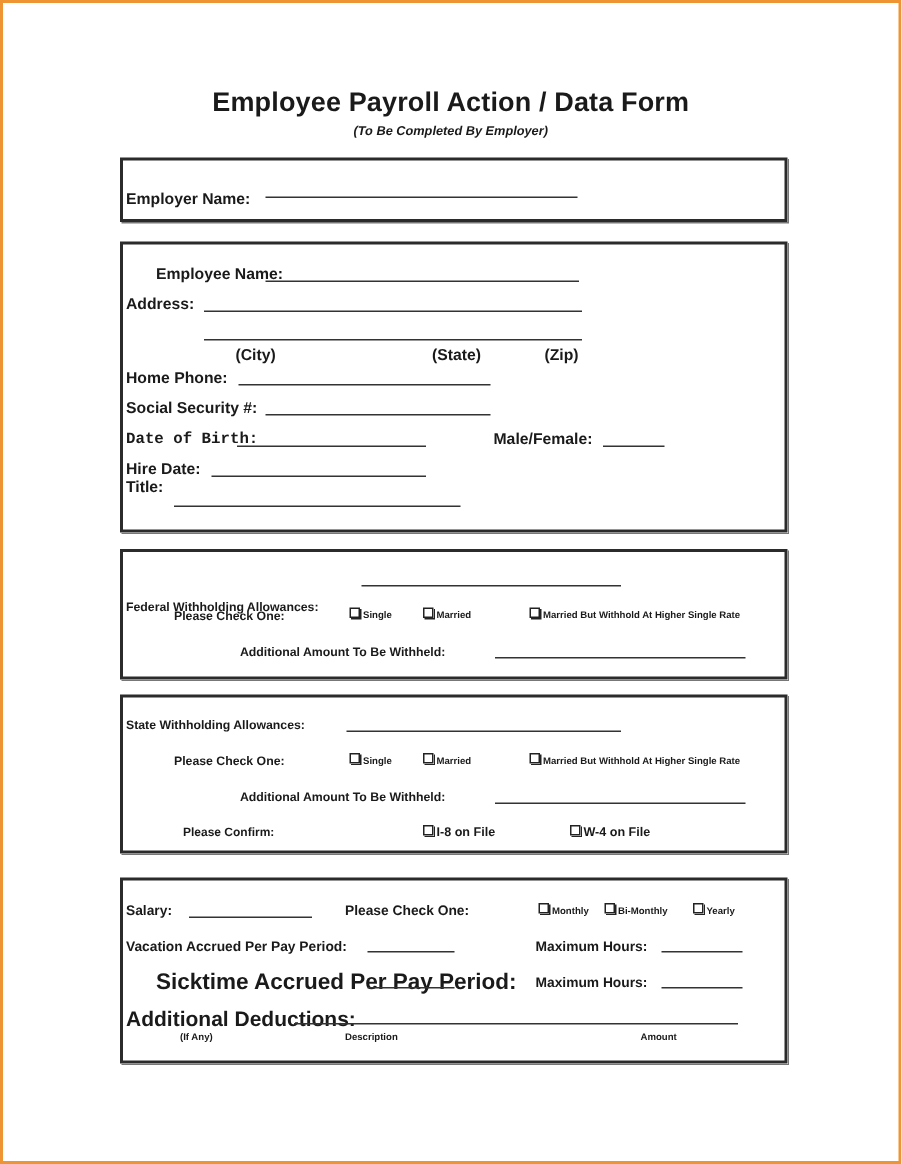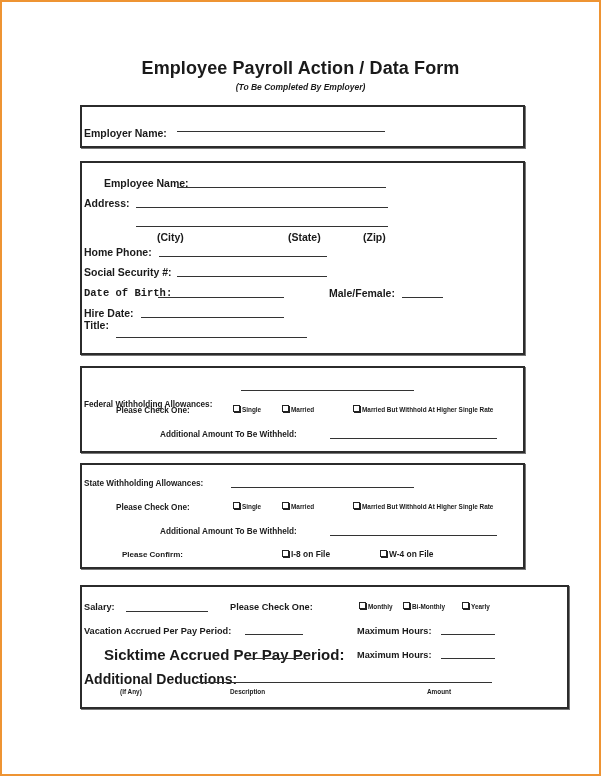--- a/index.html
+++ b/index.html
@@ -107,21 +107,21 @@
   <span class="opt" style="left:271px;top:37px;"><span class="cb"></span><span>Married But Withhold At Higher Single Rate</span></span>
 
   <span class="t s" style="left:78px;top:61px;">Additional Amount To Be Withheld:</span>
   <div class="line" style="left:248px;top:70px;width:167px;"></div>
 
   <span class="t" style="left:40px;top:84px;font-size:8px;">Please Confirm:</span>
   <span class="opt opt-l" style="left:200px;top:84px;"><span class="cb"></span><span>I-8 on File</span></span>
   <span class="opt opt-l" style="left:298px;top:84px;"><span class="cb"></span><span>W-4 on File</span></span>
 </div>
 
-<div class="box" style="top:585px;height:120px;padding-left:44px;">
+<div class="box" style="top:585px;height:120px;">
   <span class="t s" style="left:2px;top:14px;font-size:9.2px;">Salary:</span>
   <div class="line" style="left:44px;top:24px;width:82px;"></div>
 
   <span class="t s" style="left:148px;top:14px;font-size:9.2px;">Please Check One:</span>
   <span class="opt" style="left:277px;top:15px;"><span class="cb"></span><span>Monthly</span></span>
   <span class="opt" style="left:321px;top:15px;"><span class="cb"></span><span>Bi-Monthly</span></span>
   <span class="opt" style="left:380px;top:15px;"><span class="cb"></span><span>Yearly</span></span>
 
   <span class="t s" style="left:2px;top:38px;font-size:9.2px;">Vacation Accrued Per Pay Period:</span>
   <div class="line" style="left:163px;top:47px;width:58px;"></div>

